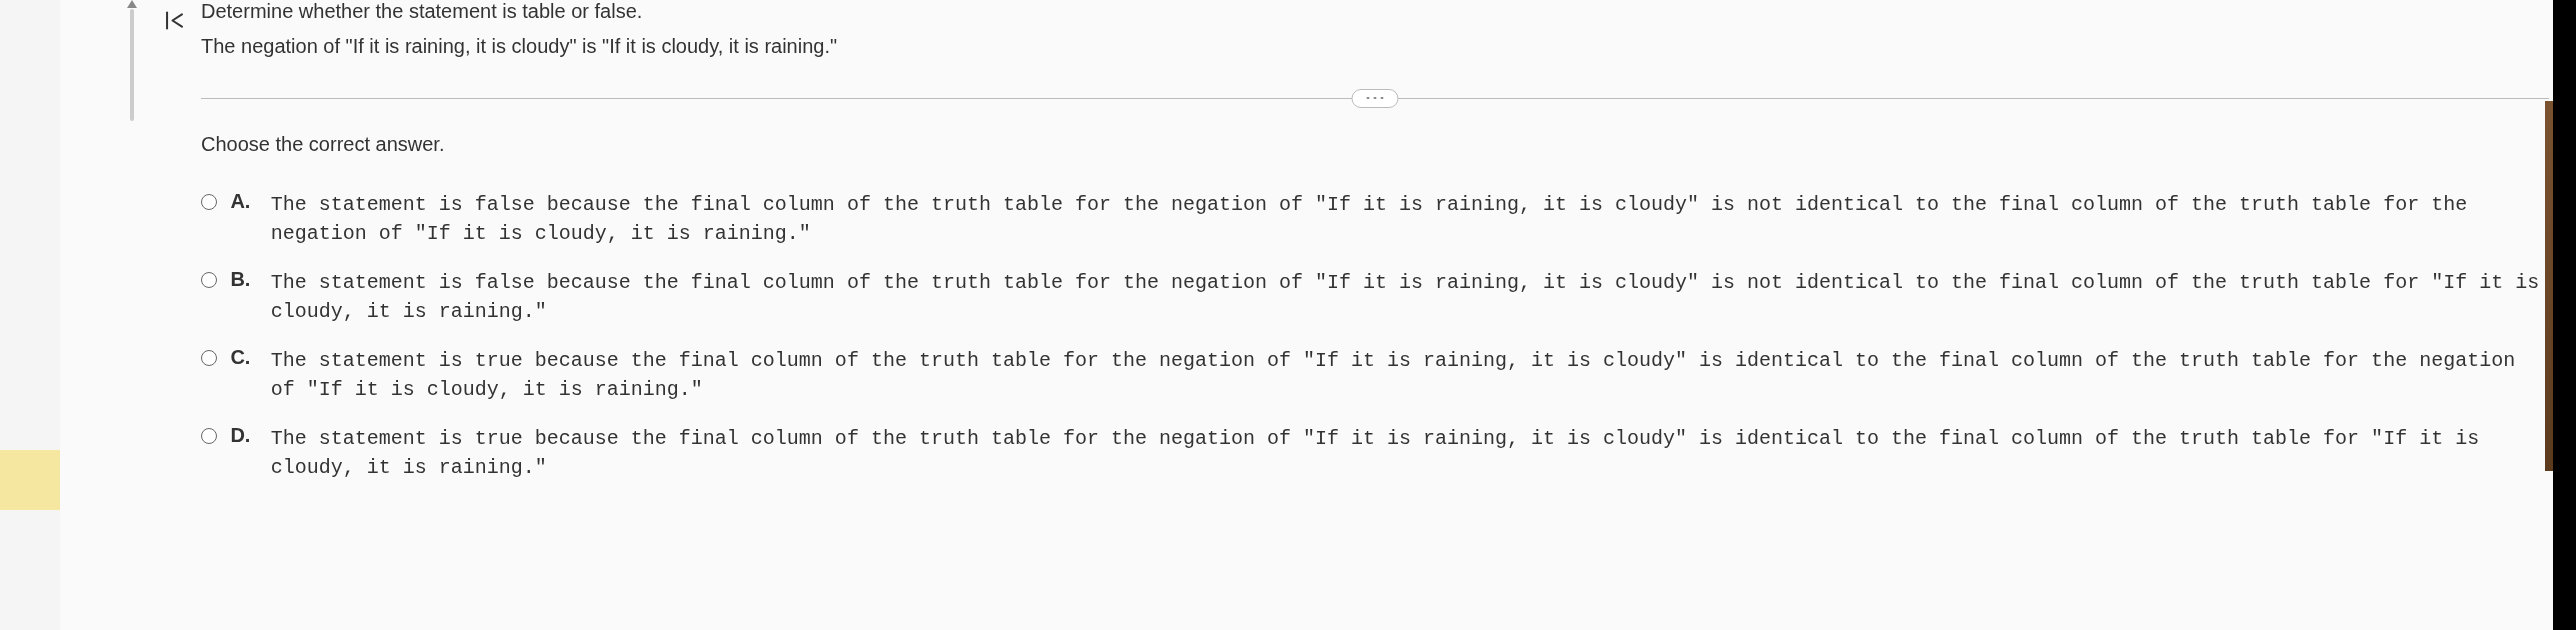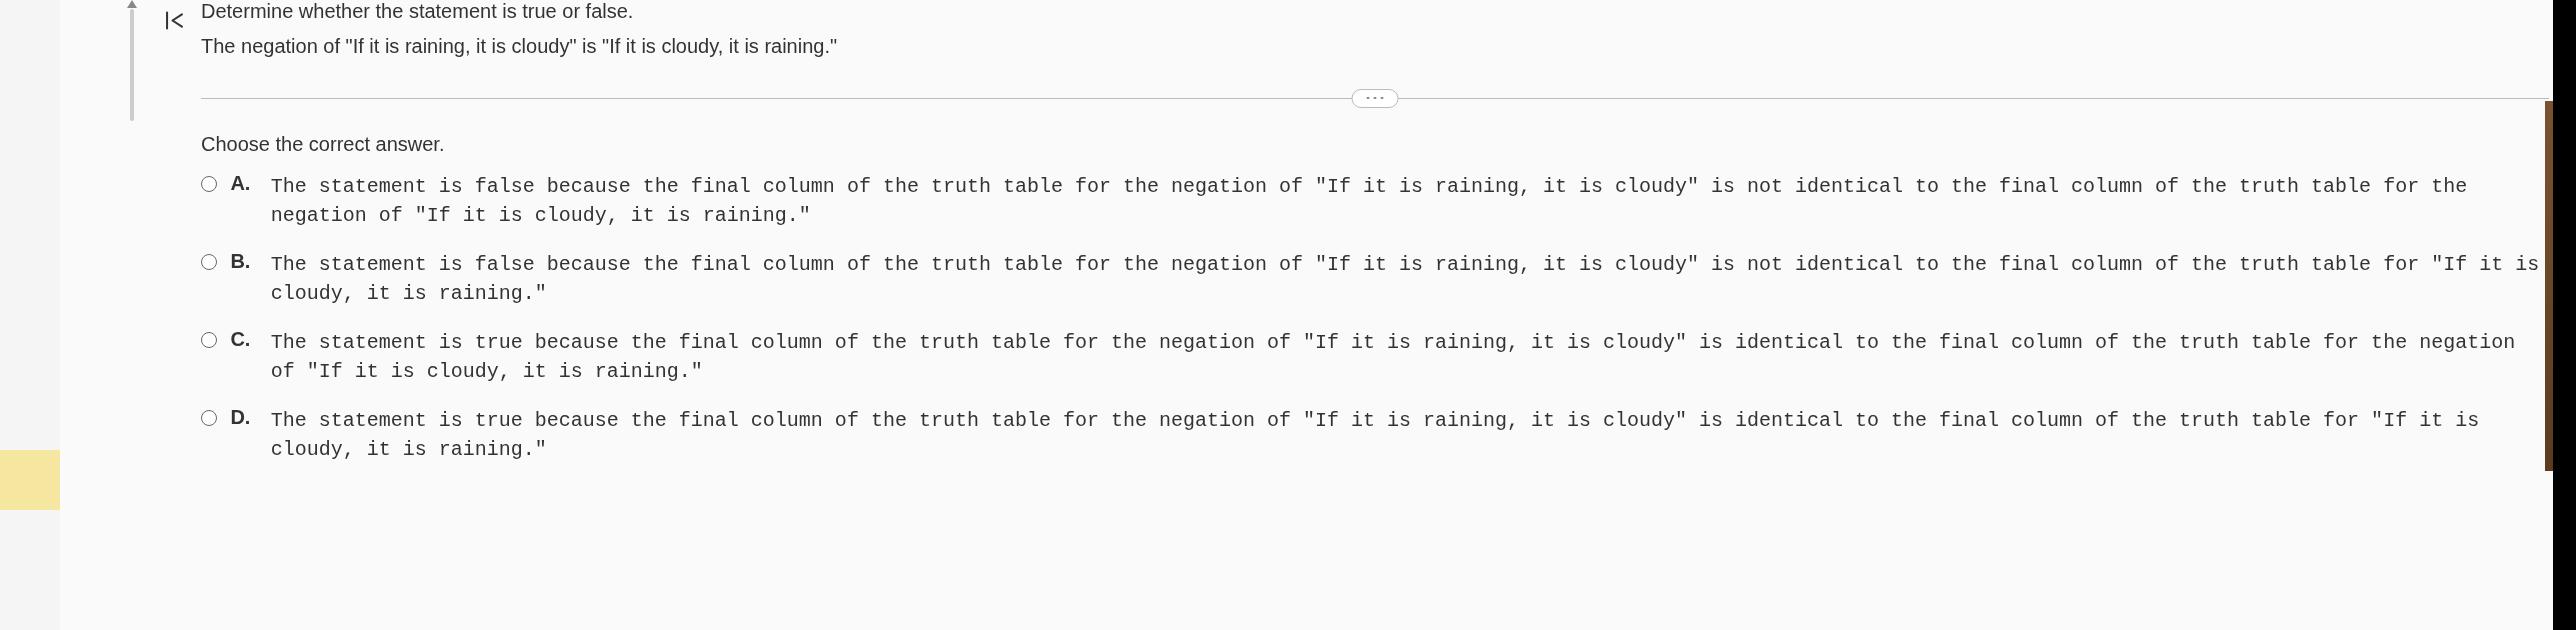--- a/index.html
+++ b/index.html
@@ -117,21 +117,21 @@
     }
     .ellipsis-dot {
       width: 2.7px;
       height: 2.7px;
       border-radius: 50%;
       background: #888;
     }
     .prompt {
       font-size: 20px;
       color: #333;
-      margin-bottom: 16px;
+      margin-bottom: 34px;
     }
     .options {
       display: flex;
       flex-direction: column;
       gap: 20px;
     }
     .option-row {
       display: flex;
       align-items: flex-start;
       gap: 13.4px;
@@ -191,21 +191,21 @@
       <polyline points="28,8 14,17 28,26" fill="none" stroke="#333" stroke-width="3" stroke-linecap="round" stroke-linejoin="round"></polyline>
     </svg>
   </div>
 
   <div class="scroll-indicator">
     <div class="scroll-arrow"></div>
     <div class="scroll-track"></div>
   </div>
 
   <div class="question-header">
-    <div class="instruction">Determine whether the statement is true or false.</div>
+    <div class="instruction">Determine whether the statement is table or false.</div>
     <div class="statement">The negation of "If it is raining, it is cloudy" is "If it is cloudy, it is raining."</div>
   </div>
 
   <div class="divider-row">
     <div class="divider-line"></div>
     <div class="ellipsis-pill">
       <div class="ellipsis-dots">
         <div class="ellipsis-dot"></div>
         <div class="ellipsis-dot"></div>
         <div class="ellipsis-dot"></div>

